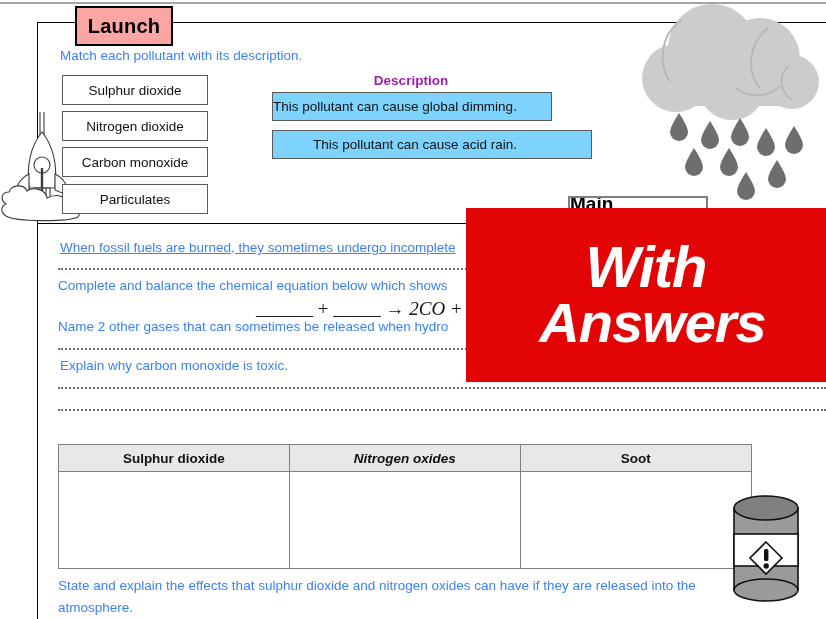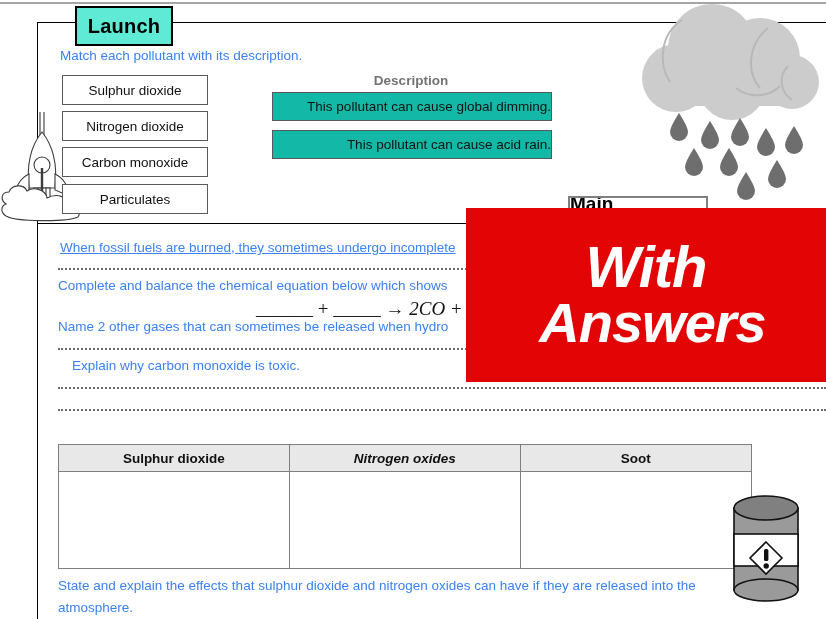--- a/index.html
+++ b/index.html
@@ -15,21 +15,21 @@
   
   .top-rule{position:absolute;left:0;top:2px;width:826px;height:2px;background:#a6a6a6;}
 
   
   .launch-frame{
     position:absolute;left:37px;top:22px;width:789px;height:200px;
     border:1.5px solid #000;border-right:none;background:transparent;
   }
   .launch-tab{
     position:absolute;left:75px;top:6px;width:94px;height:36px;
-    border:2px solid #000;background:#5eead4;
+    border:2px solid #000;background:#fca5a5;
     display:flex;align-items:center;justify-content:center;
     font-weight:bold;font-size:20px;color:#000;letter-spacing:.2px;
     z-index:6;
   }
   
   .tab-mask{position:absolute;left:75px;top:17px;width:94px;height:12px;background:#fff;z-index:5;}
 
   
   .body-frame{
     position:absolute;left:37px;top:222px;width:789px;height:397px;
@@ -41,26 +41,26 @@
   }
 
   
   .pill{
     position:absolute;border:1.5px solid #595959;background:#fff;
     display:flex;align-items:center;justify-content:center;
     font-size:13.5px;color:#111;
   }
   
   .descbox{
-    position:absolute;border:1.5px solid #595959;background:#14b8a6;
-    display:flex;align-items:center;justify-content:flex-end;
+    position:absolute;border:1.5px solid #595959;background:#7dd3fc;
+    display:flex;align-items:center;justify-content:flex-start;
     font-size:13.5px;color:#111;
   }
   .desc-title{
-    position:absolute;font-weight:bold;font-size:13.5px;color:#737373;
+    position:absolute;font-weight:bold;font-size:13.5px;color:#a21caf;
     text-align:center;
   }
 
   
   .dots{
     position:absolute;height:0;border-top:2px dotted #6b6b6b;
   }
 
   
   .equation{
@@ -132,41 +132,41 @@
   </div>
   <div class="pill" style="left:62px;top:147px;width:144px;height:28px;">
     <span>Carbon monoxide</span>
   </div>
 
   <div class="desc-title" style="left:272px;top:73px;width:278px;">Description</div>
 
   <div class="descbox" style="left:272px;top:92px;width:278px;height:27px;">
     <span>This pollutant can cause global dimming.</span>
   </div>
-  <div class="descbox" style="left:272px;top:130px;width:278px;height:27px;">
+  <div class="descbox" style="left:272px;top:130px;width:278px;height:27px;padding-left:40px;">
     <span>This pollutant can cause acid rain.</span>
   </div>
 
   <div class="body-frame"></div>
 
   <div class="hidden-tab">Main Sequence</div>
 
   <div class="instr" style="left:60px;top:240px;text-decoration:underline;">When fossil fuels are burned, they sometimes undergo incomplete</div>
   <div class="dots" style="left:58px;top:268px;width:768px;"></div>
 
   <div class="instr" style="left:58px;top:278px;">Complete and balance the chemical equation below which shows</div>
 
   <div class="equation" style="left:256px;top:298px;">
     <span class="plain">______</span><span class="plain"> + </span><span class="plain">_____</span><span class="plain"> → </span><span>2CO + 2</span>
   </div>
 
   <div class="instr" style="left:58px;top:319px;">Name 2 other gases that can sometimes be released when hydro</div>
   <div class="dots" style="left:58px;top:348px;width:768px;"></div>
 
-  <div class="instr" style="left:72px;top:358px;">Explain why carbon monoxide is toxic.</div>
+  <div class="instr" style="left:60px;top:358px;">Explain why carbon monoxide is toxic.</div>
   <div class="dots" style="left:58px;top:387px;width:768px;"></div>
   <div class="dots" style="left:58px;top:409px;width:768px;"></div>
 
 
   <table class="tbl" style="left:58px;top:444px;width:694px;">
     <tbody>
         <tr>
       <td class="th" style="width:231px;">Sulphur dioxide</td>
       <td class="th" style="width:231px;font-style:italic;">Nitrogen oxides</td>
       <td class="th" style="width:232px;">Soot</td>

